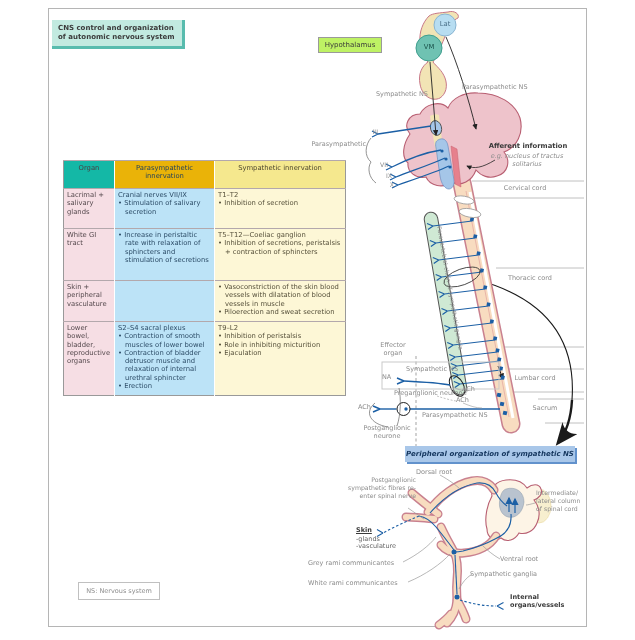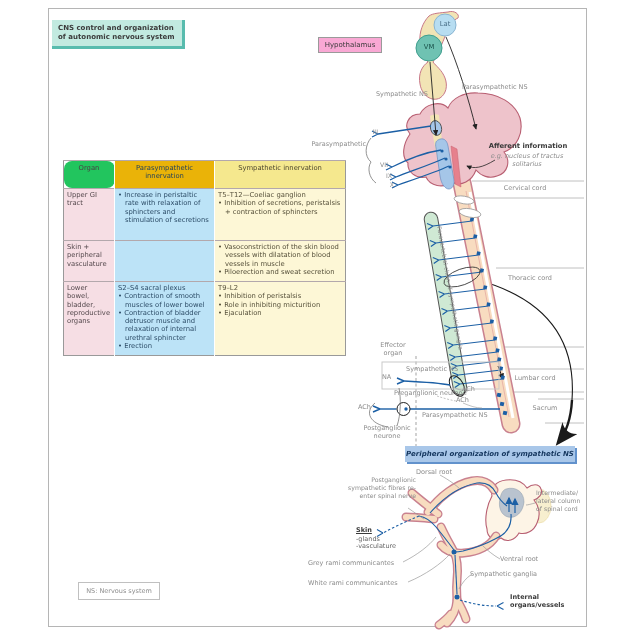--- a/index.html
+++ b/index.html
@@ -7,39 +7,39 @@
        font-family:"DejaVu Sans",sans-serif;-webkit-font-smoothing:antialiased;}
   .page{position:absolute;left:0;top:0;width:635px;height:640px;}
   .abs{position:absolute;}
   .frame{position:absolute;left:48px;top:8px;width:537px;height:617px;border:1px solid #b5b5b5;}
   .lb{position:absolute;font-size:6.5px;color:#8c8c8c;line-height:1.25;}
   .dk{color:#3a3a3a;font-weight:bold;}
   .ctr{text-align:center;} .rgt{text-align:right;}
   .titlebox{position:absolute;left:52px;top:20px;width:118px;background:#c2eae0;
     border-right:3px solid #58bcae;border-bottom:3px solid #58bcae;
     font-size:7px;color:#3a3a3a;line-height:1.3;padding:4px 6px;font-weight:bold;}
-  .lavbox{position:absolute;background:#f9a8d4;border:1px solid #9a9a9a;
+  .lavbox{position:absolute;background:#bef264;border:1px solid #9a9a9a;
     font-size:7px;color:#3a3a3a;text-align:center;line-height:1.3;}
   .hypobox{left:62px;top:106px;width:100px;padding:3px 2px;}
   .hytag{left:318px;top:37px;width:62px;height:14px;line-height:14px;padding:0;}
   .banner{position:absolute;left:405px;top:446px;width:170px;height:16px;background:#a9c7e9;
     box-shadow:2px 2px 0 0 #6292cc;font-size:7px;font-weight:bold;font-style:italic;
     color:#14365e;text-align:center;line-height:16px;}
   .ftnote{position:absolute;left:78px;top:582px;width:80px;height:16px;border:1px solid #c0c0c0;
     font-size:6.5px;color:#8c8c8c;text-align:center;line-height:16px;}
   .nuc{position:absolute;font-size:6.8px;text-align:center;}
   table.organ{position:absolute;left:63px;top:160px;width:268px;border-collapse:collapse;
     border:1px solid #999;table-layout:fixed;font-size:6.8px;line-height:1.22;}
   table.organ th,table.organ td{vertical-align:top;padding:2.5px 3px 4px 3px;
     border-top:1px solid #b3a8ac;}
   table.organ th{font-weight:normal;height:20px;}
   .c-organ{width:44px;background:#f6dee4;color:#55494d;}
   .c-para{width:93px;background:#bce3f7;color:#2d4d68;border-left:1.5px solid #fff;}
   .c-symp{width:124px;background:#fdf7d6;color:#56503a;border-left:1.5px solid #fff;}
-  th.c-organ{background:#22c55e;color:#4a3e42;border-radius:8px;}
+  th.c-organ{background:#14b8a6;color:#4a3e42;}
   th.c-para{background:#eab308;color:#1d3f5e;}
   th.c-symp{background:#f5e88e;color:#4e472e;}
   .it{padding-left:5px;text-indent:-5px;}
   .it.b{padding-left:7px;text-indent:-7px;}
   tr.r1{height:58px}tr.r2{height:40px}tr.r3{height:37px}tr.r4{height:37px}
   tr.r5{height:52px}tr.r6{height:49px}tr.r7{height:41px}tr.r8{height:74px}
   .rot{transform:rotate(80deg);transform-origin:left top;white-space:nowrap;font-size:5.8px;}
   .sm{font-size:6.2px;}
   svg{pointer-events:none;}
 </style>
@@ -303,22 +303,33 @@
 
   <table class="organ">
     <thead>
       <tr>
         <th class="c-organ">Organ</th>
         <th class="c-para">Parasympathetic innervation</th>
         <th class="c-symp">Sympathetic innervation</th>
       </tr>
     </thead>
     <tbody>
+        <tr class="r2">
+          <td class="c-organ">Lacrimal + salivary glands</td>
+          <td class="c-para">
+            <div class="it">Cranial nerves VII/IX</div>
+            <div class="it b">• Stimulation of salivary secretion</div>
+          </td>
+          <td class="c-symp">
+            <div class="it">T1–T2</div>
+            <div class="it b">• Inhibition of secretion</div>
+          </td>
+        </tr>
         <tr class="r5">
-          <td class="c-organ">Upper GI tract</td>
+          <td class="c-organ">White GI tract</td>
           <td class="c-para">
             <div class="it b">• Increase in peristaltic rate with relaxation of sphincters and stimulation of secretions</div>
           </td>
           <td class="c-symp">
             <div class="it">T5–T12—Coeliac ganglion</div>
             <div class="it b">• Inhibition of secretions, peristalsis + contraction of sphincters</div>
           </td>
         </tr>
         <tr class="r7">
           <td class="c-organ">Skin + peripheral vasculature</td>

